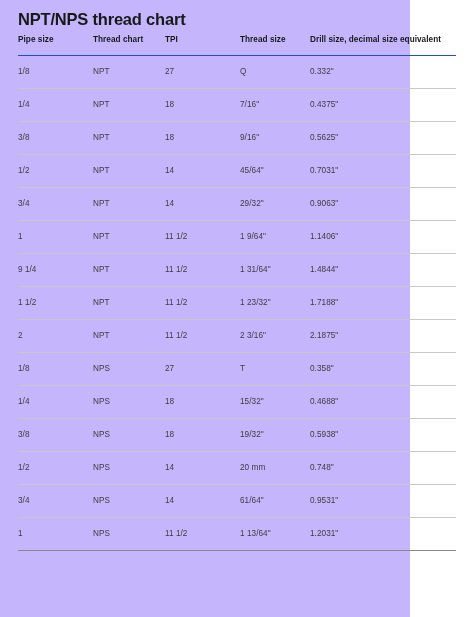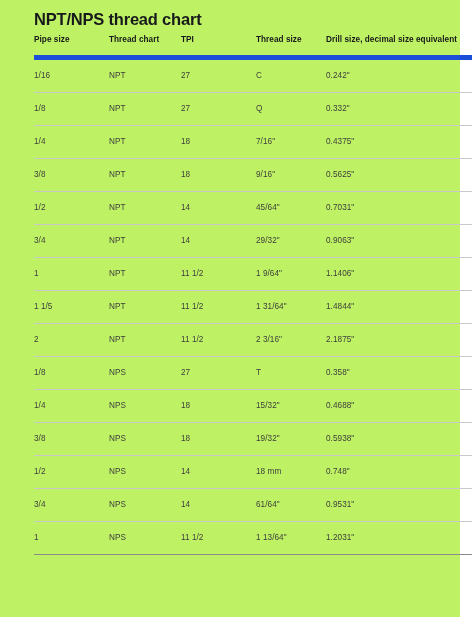--- a/index.html
+++ b/index.html
@@ -8,25 +8,25 @@
     background: #ffffff;
   }
   body {
     width: 474px;
     height: 617px;
     font-family: "Liberation Sans", sans-serif;
     color: #1a1a1a;
     overflow: hidden;
   }
   .page {
-    width: 460px;
+    width: 410px;
     height: 617px;
     box-sizing: border-box;
-    padding: 0 34px;
-    background: #bef264;
+    padding: 0 18px;
+    background: #c4b5fd;
   }
   .page-title {
     font-size: 16.5px;
     font-weight: bold;
     letter-spacing: -0.2px;
     color: #17191a;
     margin: 0;
     padding-top: 9px;
     padding-bottom: 0;
     line-height: 20px;
@@ -47,21 +47,21 @@
     text-align: left;
     vertical-align: top;
     font-size: 8.2px;
     font-weight: bold;
     color: #17191a;
     line-height: 11.5px;
     padding: 0 6px 9px 0;
     letter-spacing: 0.05px;
   }
   thead tr {
-    border-bottom: 5px solid #1d4ed8;
+    border-bottom: 1px solid #1d4ed8;
   }
   tbody td {
     font-size: 8.2px;
     font-weight: normal;
     color: #3d3d3d;
     line-height: 11px;
     padding: 10.5px 6px 10.5px 0;
     border-bottom: 1px solid #c9c9c9;
     vertical-align: middle;
     letter-spacing: 0.05px;
@@ -90,27 +90,20 @@
       <tr>
         <th>Pipe size</th>
         <th>Thread chart</th>
         <th>TPI</th>
         <th>Thread size</th>
         <th>Drill size, decimal size equivalent</th>
       </tr>
     </thead>
     <tbody id="table-body">
         <tr>
-          <td>1/16</td>
-          <td>NPT</td>
-          <td>27</td>
-          <td>C</td>
-          <td>0.242"</td>
-        </tr>
-        <tr>
           <td>1/8</td>
           <td>NPT</td>
           <td>27</td>
           <td>Q</td>
           <td>0.332"</td>
         </tr>
         <tr>
           <td>1/4</td>
           <td>NPT</td>
           <td>18</td>
@@ -139,25 +132,32 @@
           <td>0.9063"</td>
         </tr>
         <tr>
           <td>1</td>
           <td>NPT</td>
           <td>11 1/2</td>
           <td>1 9/64"</td>
           <td>1.1406"</td>
         </tr>
         <tr>
-          <td>1 1/5</td>
+          <td>9 1/4</td>
           <td>NPT</td>
           <td>11 1/2</td>
           <td>1 31/64"</td>
           <td>1.4844"</td>
+        </tr>
+        <tr>
+          <td>1 1/2</td>
+          <td>NPT</td>
+          <td>11 1/2</td>
+          <td>1 23/32"</td>
+          <td>1.7188"</td>
         </tr>
         <tr>
           <td>2</td>
           <td>NPT</td>
           <td>11 1/2</td>
           <td>2 3/16"</td>
           <td>2.1875"</td>
         </tr>
         <tr>
           <td>1/8</td>
@@ -177,21 +177,21 @@
           <td>3/8</td>
           <td>NPS</td>
           <td>18</td>
           <td>19/32"</td>
           <td>0.5938"</td>
         </tr>
         <tr>
           <td>1/2</td>
           <td>NPS</td>
           <td>14</td>
-          <td>18 mm</td>
+          <td>20 mm</td>
           <td>0.748"</td>
         </tr>
         <tr>
           <td>3/4</td>
           <td>NPS</td>
           <td>14</td>
           <td>61/64"</td>
           <td>0.9531"</td>
         </tr>
         <tr>

